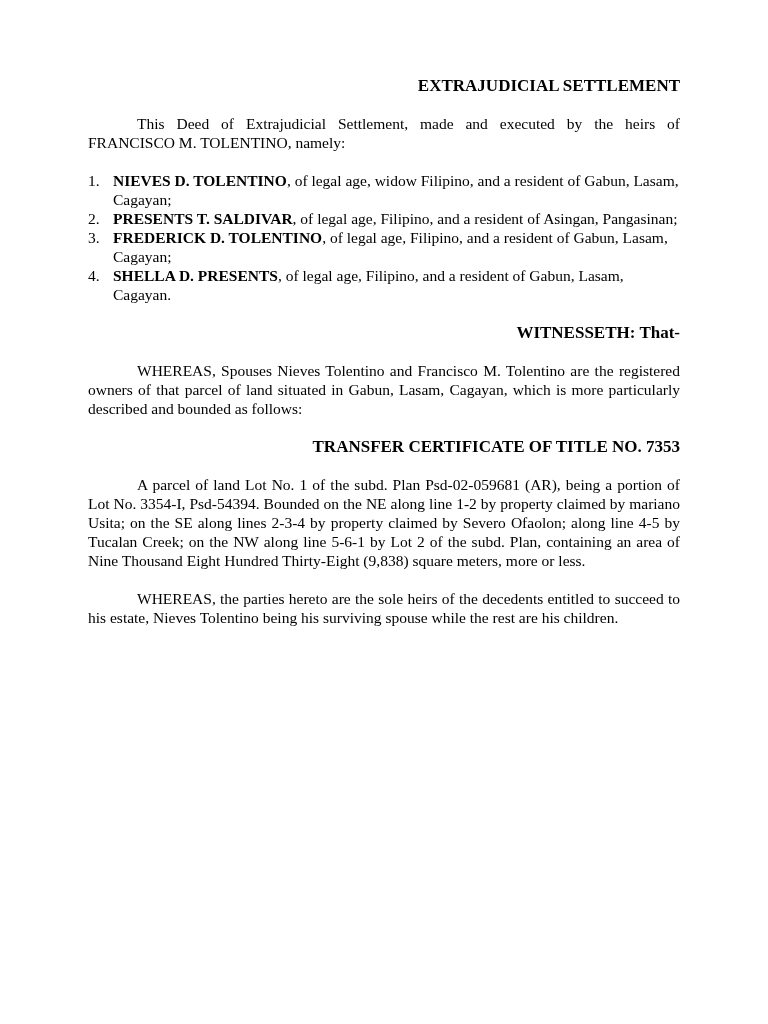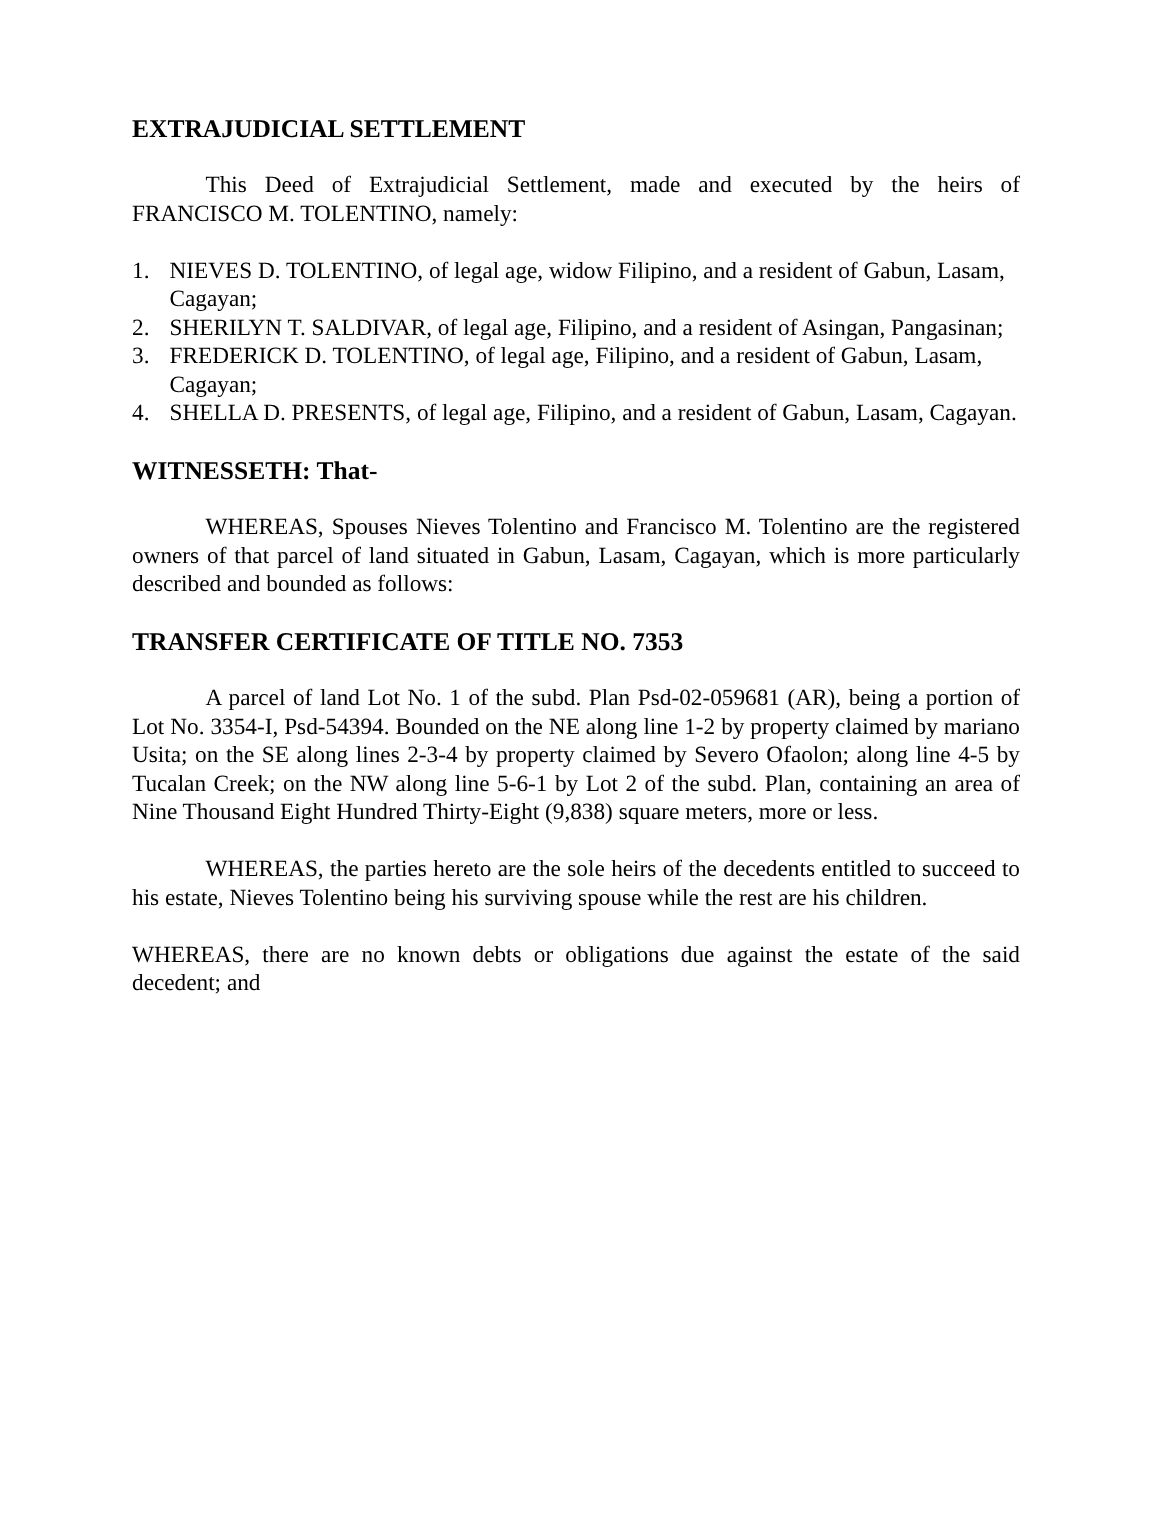--- a/index.html
+++ b/index.html
@@ -19,21 +19,21 @@
     overflow: hidden;
   }
   .content {
     position: absolute;
     top: 76px;
     left: 88px;
     right: 88px;
   }
   .heading {
     font-weight: bold;
-    text-align: left;
+    text-align: right;
     font-size: 17px;
     line-height: 19px;
     margin: 0 0 19px 0;
   }
   .opening-line {
     text-align: left;
     margin: 0 0 19px 0;
   }
   .para {
     text-align: justify;
@@ -52,21 +52,21 @@
     text-align: left;
   }
   .heir-item .num {
     flex: 0 0 25px;
     width: 25px;
   }
   .heir-item .heir-body {
     flex: 1;
   }
   .heir-name {
-    font-weight: normal;
+    font-weight: bold;
   }
 </style>
 </head>
 <body>
 
 <div class="page">
   <div class="content">
 
     <div class="heading">EXTRAJUDICIAL SETTLEMENT</div>
 
@@ -74,21 +74,21 @@
 
     <div class="para indent">This Deed of Extrajudicial Settlement, made and executed by the heirs of FRANCISCO M. TOLENTINO, namely:</div>
 
     <ol class="heir-list">
       <li class="heir-item">
         <span class="num">1.</span>
         <span class="heir-body"><span class="heir-name">NIEVES D. TOLENTINO</span><span>, of legal age, widow Filipino, and a resident of Gabun, Lasam, Cagayan;</span></span>
       </li>
       <li class="heir-item">
         <span class="num">2.</span>
-        <span class="heir-body"><span class="heir-name">SHERILYN T. SALDIVAR</span><span>, of legal age, Filipino, and a resident of Asingan, Pangasinan;</span></span>
+        <span class="heir-body"><span class="heir-name">PRESENTS T. SALDIVAR</span><span>, of legal age, Filipino, and a resident of Asingan, Pangasinan;</span></span>
       </li>
       <li class="heir-item">
         <span class="num">3.</span>
         <span class="heir-body"><span class="heir-name">FREDERICK D. TOLENTINO</span><span>, of legal age, Filipino, and a resident of Gabun, Lasam, Cagayan;</span></span>
       </li>
       <li class="heir-item">
         <span class="num">4.</span>
         <span class="heir-body"><span class="heir-name">SHELLA D. PRESENTS</span><span>, of legal age, Filipino, and a resident of Gabun, Lasam, Cagayan.</span></span>
       </li>
     </ol>
@@ -97,16 +97,15 @@
 
     <div class="para indent">WHEREAS, Spouses Nieves Tolentino and Francisco M. Tolentino are the registered owners of that parcel of land situated in Gabun, Lasam, Cagayan, which is more particularly described and bounded as follows:</div>
 
     <div class="heading">TRANSFER CERTIFICATE OF TITLE NO. 7353</div>
 
     <div class="para indent">A parcel of land Lot No. 1 of the subd. Plan Psd-02-059681 (AR), being a portion of Lot No. 3354-I, Psd-54394. Bounded on the NE along line 1-2 by property claimed by mariano Usita; on the SE along lines 2-3-4 by property claimed by Severo Ofaolon; along line 4-5 by Tucalan Creek; on the NW along line 5-6-1 by Lot 2 of the subd. Plan, containing an area of Nine Thousand Eight Hundred Thirty-Eight (9,838) square meters, more or less.</div>
 
 
     <div class="para indent">WHEREAS, the parties hereto are the sole heirs of the decedents entitled to succeed to his estate, Nieves Tolentino being his surviving spouse while the rest are his children.</div>
 
-    <div class="para">WHEREAS, there are no known debts or obligations due against the estate of the said decedent; and</div>
 
   </div>
 </div>
 
 </body></html>

